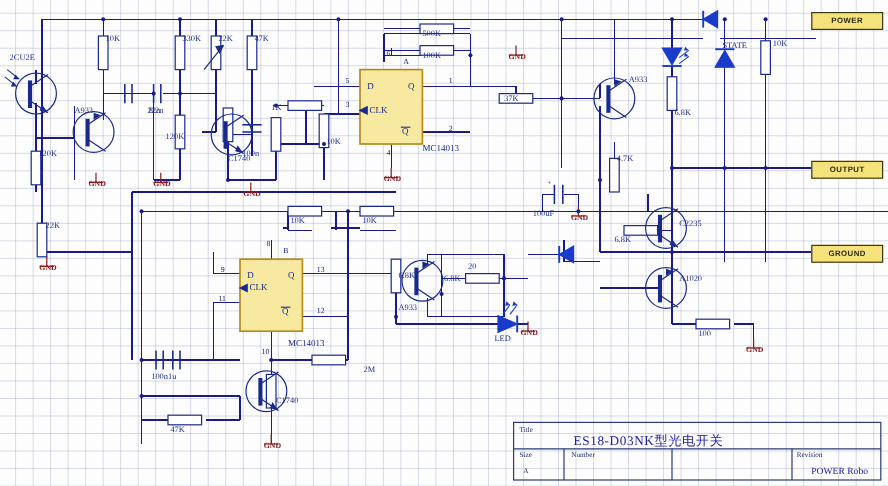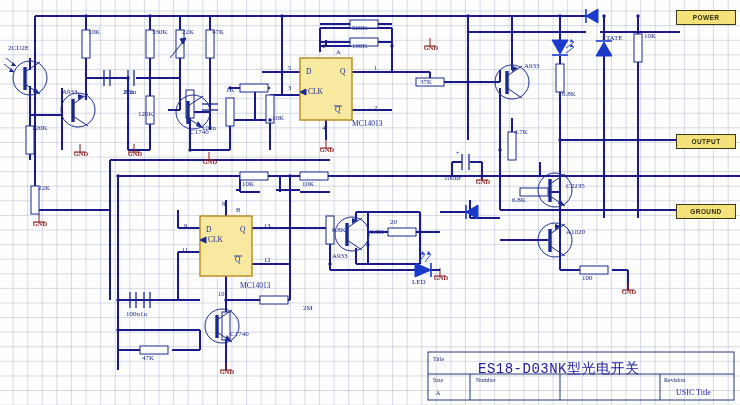--- a/index.html
+++ b/index.html
@@ -69,24 +69,23 @@
   }
   
   .tb {
     position: absolute;
     color: #1a2a6c;
     font-size: 6px;
     font-family: "Liberation Serif", "DejaVu Serif", serif;
     white-space: nowrap;
   }
   .tb.title {
-    font-size: 14px;
+    font-size: 11px;
     color: #20209c;
     letter-spacing: 0.5px;
-    font-family: Liberation Mono, monospace;
   }
   .tb.rev {
     font-size: 8px;
     color: #20209c;
   }
 </style>
 </head>
 <body>
 
 <div id="sheet">
@@ -615,16 +614,16 @@
     <div class="lbl gnd" style="left:430px;top:274px; width:22px;">GND</div>
     <div class="lbl gnd" style="left:618px;top:288px; width:22px;">GND</div>
     <div class="lbl gnd" style="left:216px;top:368px; width:22px;">GND</div>
 
     <div class="tb" style="left:433px;top:356px;">Title</div>
     <div class="tb title" style="left:478px;top:360px;">ES18-D03NK型光电开关</div>
     <div class="tb" style="left:433px;top:377px;">Size</div>
     <div class="tb" style="left:436px;top:390px;">A</div>
     <div class="tb" style="left:476px;top:377px;">Number</div>
     <div class="tb" style="left:664px;top:377px;">Revision</div>
-    <div class="tb rev" style="left:676px;top:388px;">USIC Title</div>
+    <div class="tb rev" style="left:676px;top:388px;">POWER Robo</div>
 
   </div>
 </div>
 
 </body></html>

